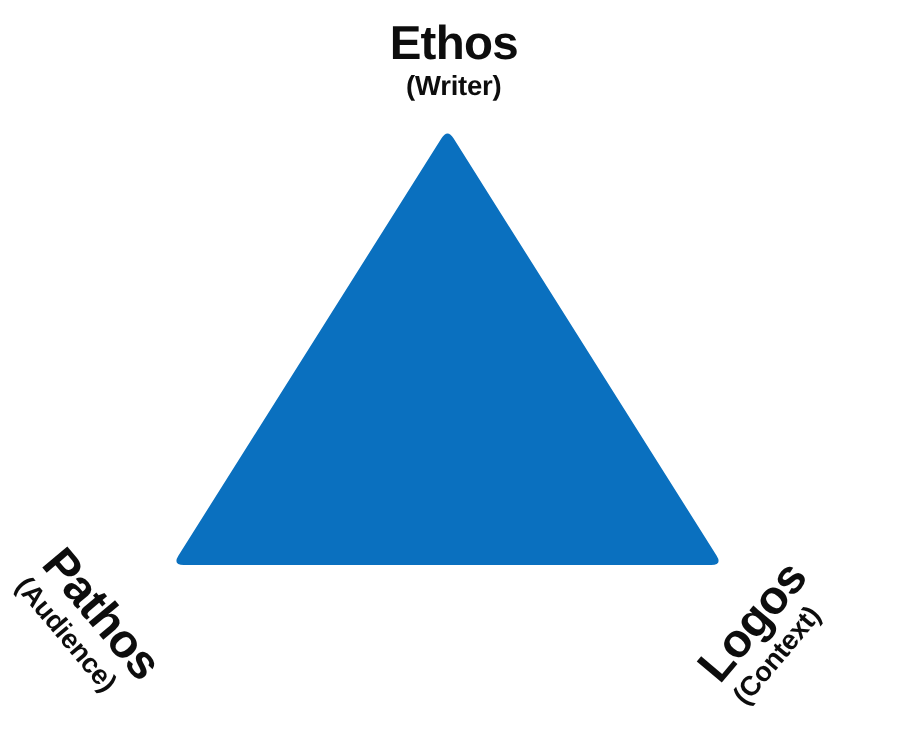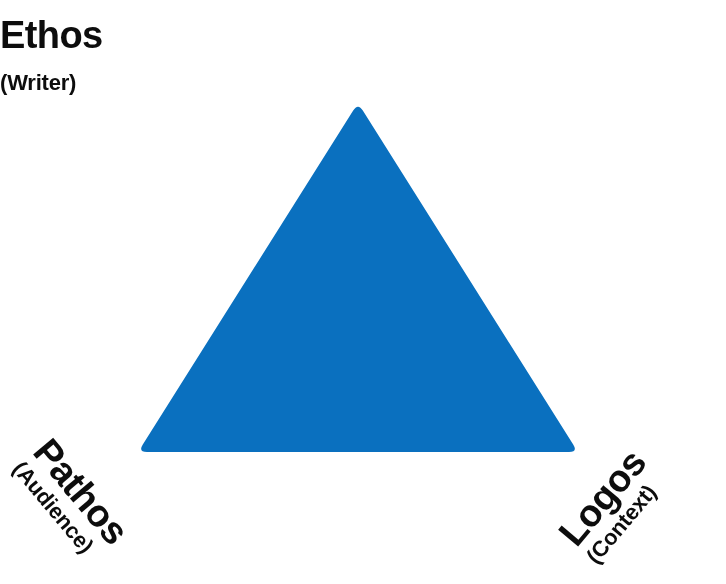--- a/index.html
+++ b/index.html
@@ -51,26 +51,26 @@
     font-size: 22px;
     letter-spacing: -0.2px;
     color: #0d0d0d;
   }
 
   
   #label-ethos {
     left: 0;
     top: 16px;
     width: 726px;
-    text-align: left;
+    text-align: center;
   }
   #label-ethos .vertex-title { display: block; }
   #label-ethos .vertex-sub {
     display: block;
-    margin-top: 17px;
+    margin-top: 3px;
   }
 
   
   #label-pathos {
     left: 56px;
     top: 432px;
     transform: rotate(50deg);
     transform-origin: 0 0;
     text-align: left;
   }

